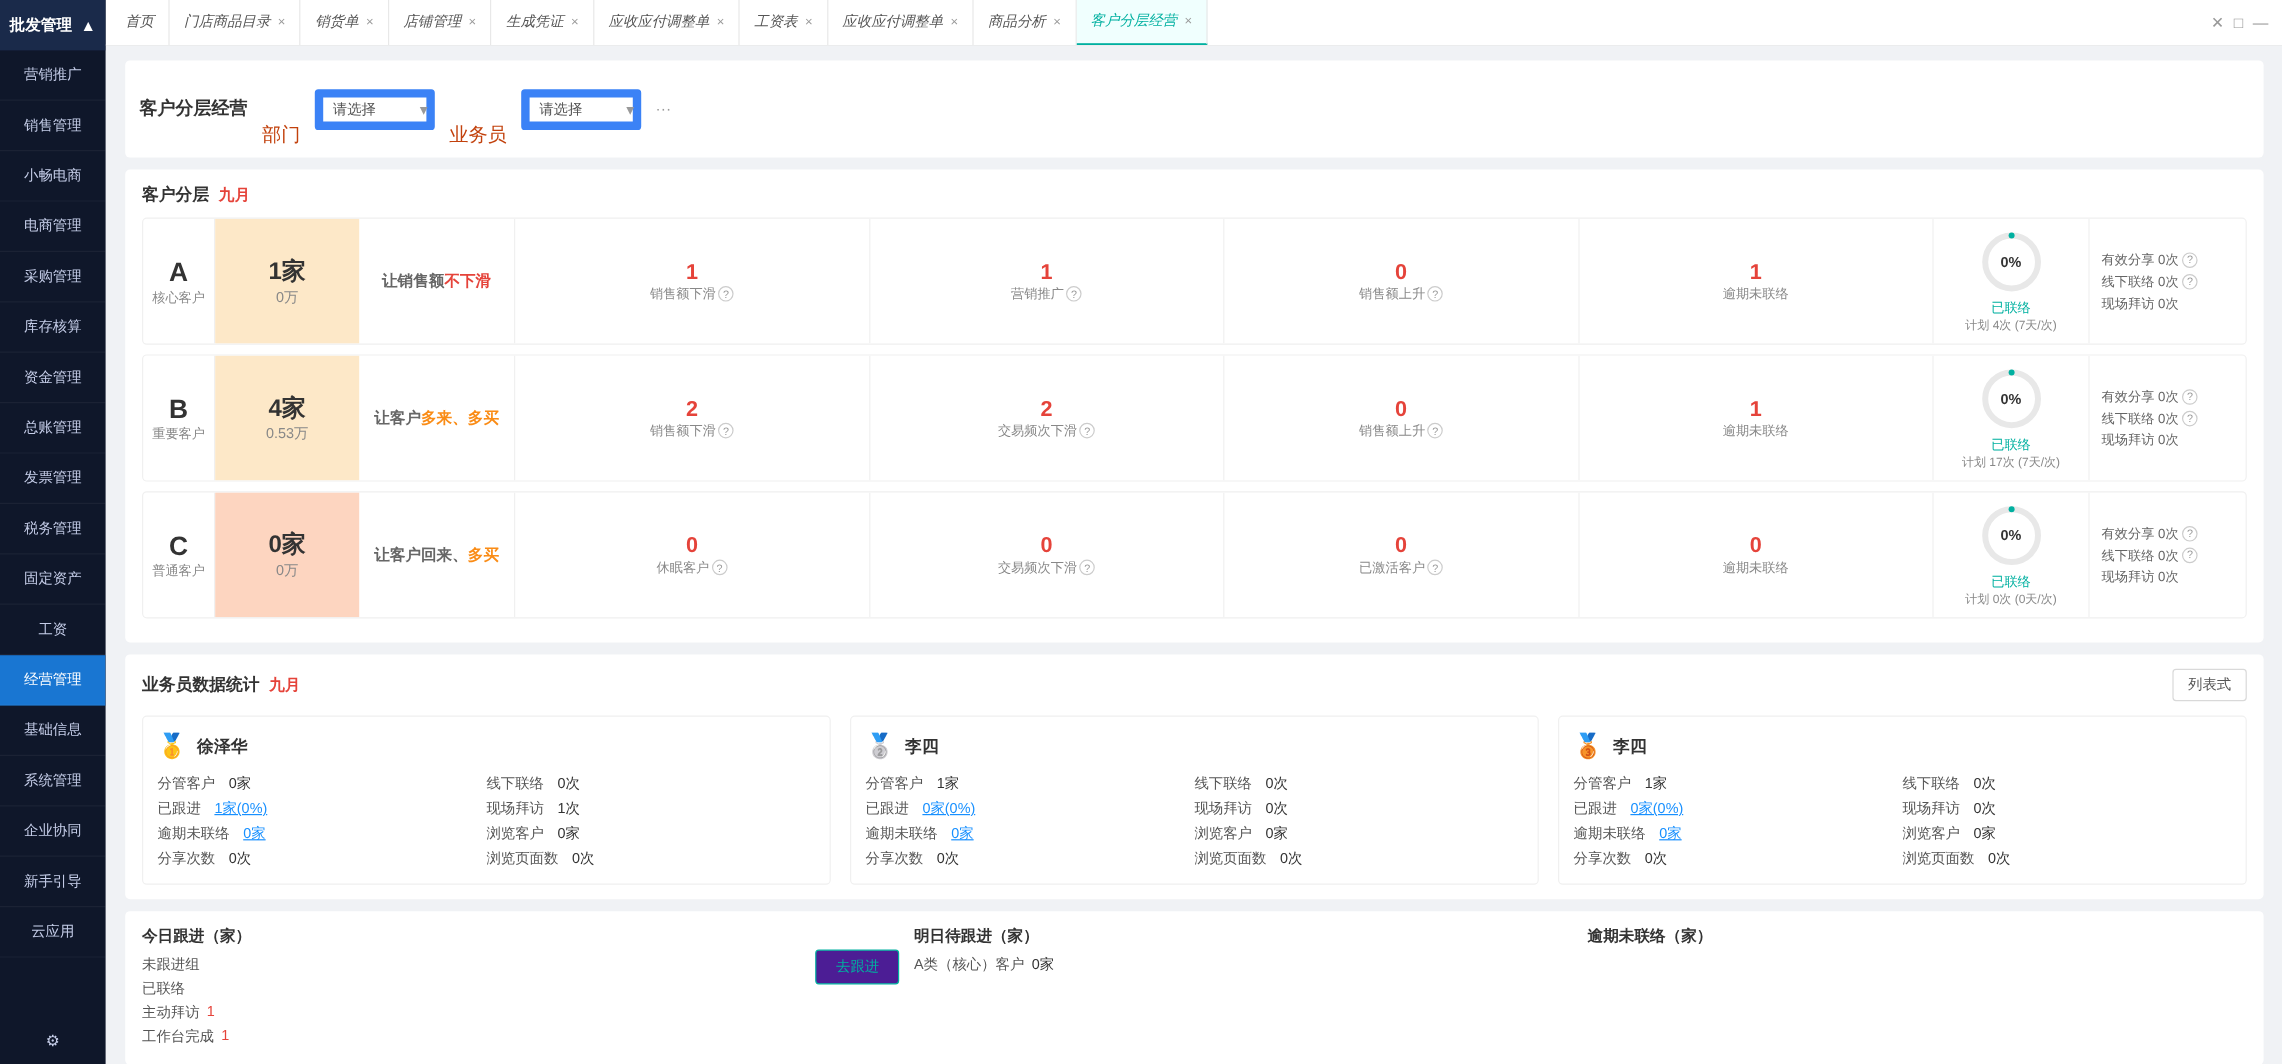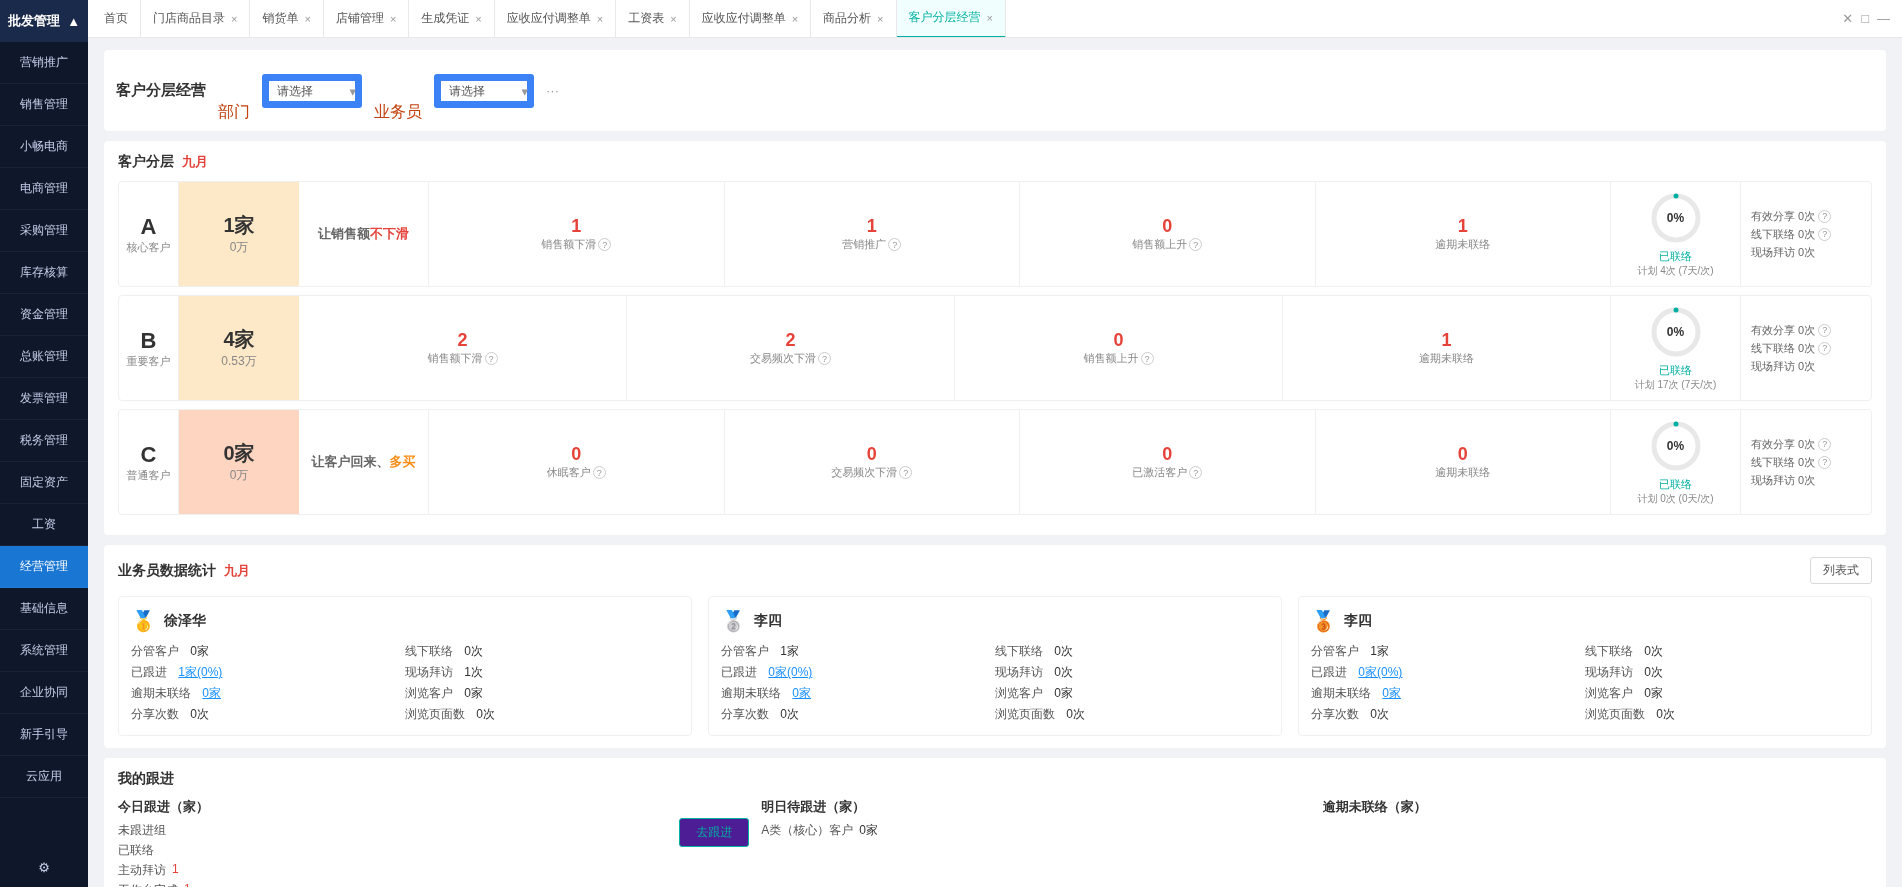--- a/index.html
+++ b/index.html
@@ -67,20 +67,21 @@
       display: flex;
       align-items: center;
       padding: 0 12px;
       height: 38px;
       font-size: 12px;
       color: #555;
       border-right: 1px solid #e8e8e8;
       cursor: pointer;
       white-space: nowrap;
       flex-shrink: 0;
+      font-style: italic;
     }
     .tab.active { color: #00b0a0; border-bottom: 2px solid #00b0a0; background: #f0fffe; }
     .tab .close-x {
       margin-left: 6px;
       color: #999;
       font-size: 11px;
       cursor: pointer;
     }
     .tab-controls {
       margin-left: auto;
@@ -597,20 +598,23 @@
 
       <div class="tier-row">
         <div class="tier-label">
           <span class="tier-letter">B</span>
           <span class="tier-name">重要客户</span>
         </div>
         <div class="tier-count-box tier-b">
           <span class="tier-count-num">4家</span>
           <span class="tier-count-sub">0.53万</span>
         </div>
+        <div class="tier-slogan">
+          <span>让客户<span class="highlight-orange">多来、多买</span></span>
+        </div>
         <div class="tier-metrics">
           <div class="metric-item">
             <span class="metric-num">2</span>
             <span class="metric-label">
                 <span>销售额下滑</span>
                 <span class="info-icon">?</span>
               </span>
           </div>
           <div class="metric-item">
             <span class="metric-num">2</span>
@@ -789,21 +793,20 @@
             <div class="sp-row"><span>浏览客户</span>&nbsp;<span class="sp-val-plain">0家</span></div>
             <div class="sp-row"><span>分享次数</span>&nbsp;<span class="sp-val-plain">0次</span></div>
             <div class="sp-row"><span>浏览页面数</span>&nbsp;<span class="sp-val-plain">0次</span></div>
           </div>
         </div>
 
       </div>
     </div>
 
     <div class="followup-section">
-      <div class="followup-header">我的跟进</div>
       <div style="display:grid; grid-template-columns: 1fr auto 1fr 1fr; gap: 12px; align-items: start;">
         <div>
           <div class="followup-col-title">今日跟进（家）</div>
           <div class="followup-row">
             <span>未跟进组</span>
           </div>
           <div class="followup-row">
             <span>已联络</span>
           </div>
           <div class="followup-row">

